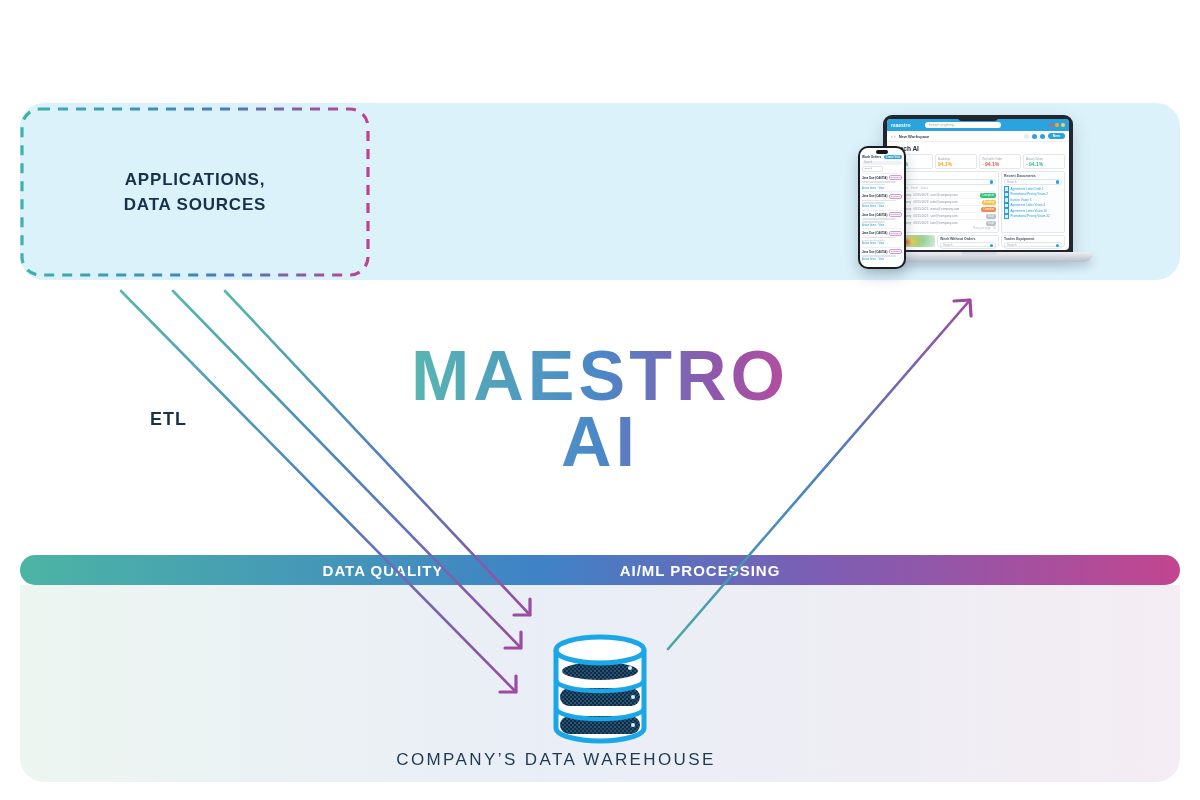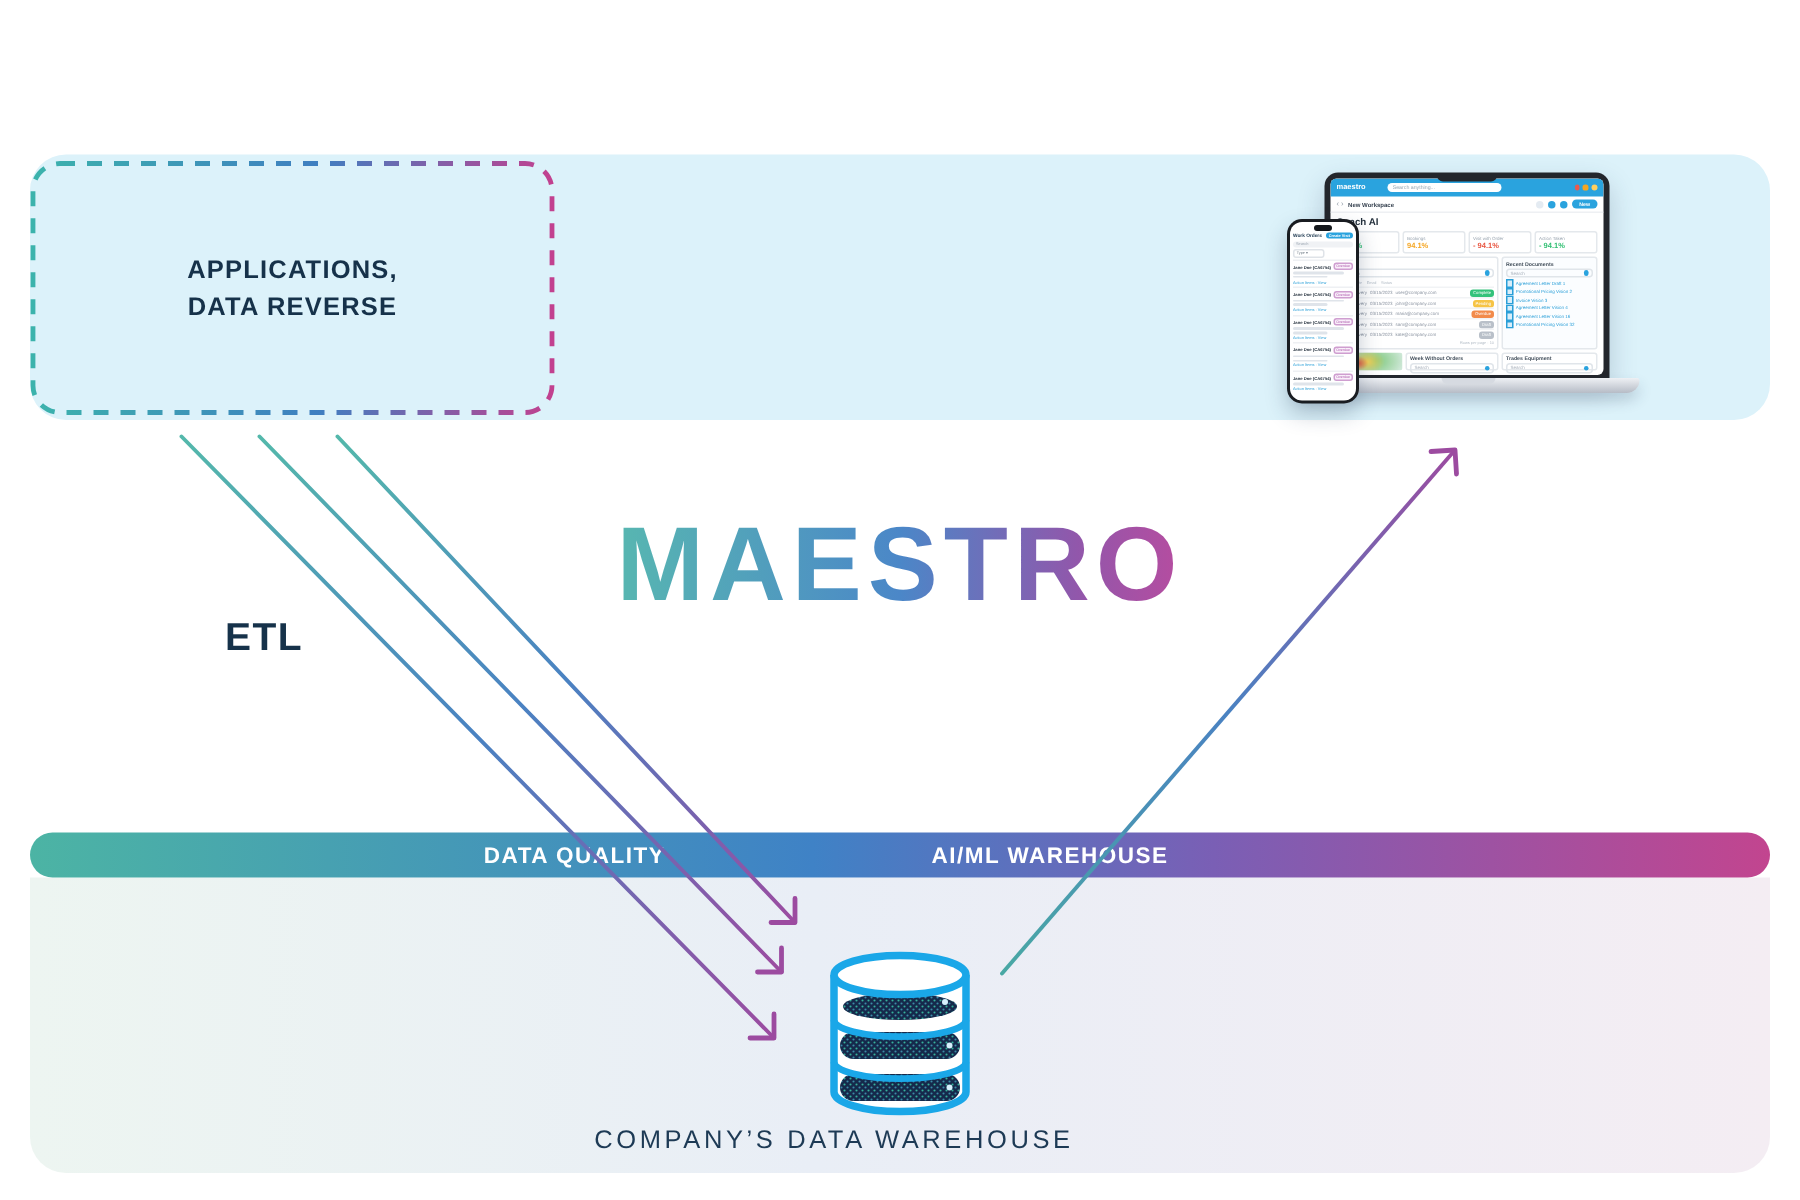--- a/index.html
+++ b/index.html
@@ -28,21 +28,21 @@
   .overlay{position:absolute;left:0;top:0;z-index:4;}
 
   
   .sources-text{position:absolute;left:20px;top:107px;width:350px;height:170px;display:flex;
         flex-direction:column;align-items:center;justify-content:center;z-index:5;color:#16324a;
         font-weight:bold;font-size:17px;line-height:1.5;letter-spacing:.8px;text-align:center;}
   .brand{position:absolute;left:390px;top:344px;width:420px;text-align:center;z-index:5;
         font-weight:bold;font-size:70px;line-height:.94;letter-spacing:4px;
         background:linear-gradient(90deg,#59bcae 0%,#4b87c8 50%,#9157ab 78%,#c2499c 100%);
         -webkit-background-clip:text;background-clip:text;color:transparent;white-space:nowrap;}
-  .flow-label{position:absolute;color:#16324a;font-weight:bold;font-size:26px;letter-spacing:1px;z-index:5;white-space:nowrap;}
+  .flow-label{position:absolute;color:#16324a;font-weight:bold;font-size:18px;letter-spacing:1px;z-index:5;white-space:nowrap;}
   #etl{left:150px;top:409px;} #retl{left:905px;top:407px;}
   .warehouse{position:absolute;left:0;top:750px;width:1112px;text-align:center;color:#1d3a55;
         font-size:17px;letter-spacing:2.4px;z-index:5;}
 
   
   .laptop{position:absolute;left:864px;top:115px;width:229px;height:148px;z-index:6;}
   .lt-screen{position:absolute;left:19px;top:0;width:190px;height:137px;background:#23262c;
         border-radius:9px 9px 0 0;padding:4px 4px 2px;box-sizing:border-box;
         box-shadow:0 8px 18px rgba(40,60,90,.22);}
   .lt-display{position:relative;width:100%;height:100%;background:#fff;border-radius:4px;
@@ -128,21 +128,21 @@
 </head>
 <body>
 
 <div class="canvas">
 
 
   <div class="band"></div>
   <div class="bottom-panel"></div>
   <div class="bar"></div>
   <div class="bar-label" id="lbl-dq">DATA QUALITY</div>
-  <div class="bar-label" id="lbl-ai">AI/ML WAREHOUSE</div>
+  <div class="bar-label" id="lbl-ai">AI/ML PROCESSING</div>
 
   <svg class="overlay" width="1200" height="800" viewBox="0 0 1200 800">
     <defs>
       <linearGradient id="gBox" x1="22" y1="0" x2="368" y2="0" gradientUnits="userSpaceOnUse">
         <stop offset="0" stop-color="#3cb3ac"></stop>
           <stop offset="0.55" stop-color="#3f7fc1"></stop>
           <stop offset="1" stop-color="#c2418f"></stop>
       </linearGradient>
       <linearGradient id="gA" x1="121" y1="291" x2="516" y2="692" gradientUnits="userSpaceOnUse">
         <stop offset="0" stop-color="#54b8ab"></stop>
@@ -197,25 +197,26 @@
       <circle cx="633" cy="725" r="2" fill="#d6f1fd"></circle>
       <path d="M556 680 a44 11 0 0 0 88 0" fill="none" stroke="#1aa7e8" stroke-width="4.5"></path>
       <path d="M556 708 a44 11 0 0 0 88 0" fill="none" stroke="#1aa7e8" stroke-width="4.5"></path>
       <path d="M556 650 v78 a44 13 0 0 0 88 0 v-78" fill="none" stroke="#1aa7e8" stroke-width="5"></path>
       <ellipse cx="600" cy="650" rx="44" ry="13" fill="#ffffff" stroke="#1aa7e8" stroke-width="5"></ellipse>
     </g>
   </svg>
 
   <div class="sources-text">
     <span>APPLICATIONS,</span>
-    <span>DATA REVERSE</span>
+    <span>DATA SOURCES</span>
   </div>
 
   <div class="brand">
     <div>MAESTRO</div>
+    <div>AI</div>
   </div>
 
   <div class="flow-label" id="etl">ETL</div>
 
   <div class="warehouse">COMPANY’S DATA WAREHOUSE</div>
 
   <div class="laptop">
     <div class="lt-screen">
       <div class="lt-display">
         <div class="lt-topbar">

